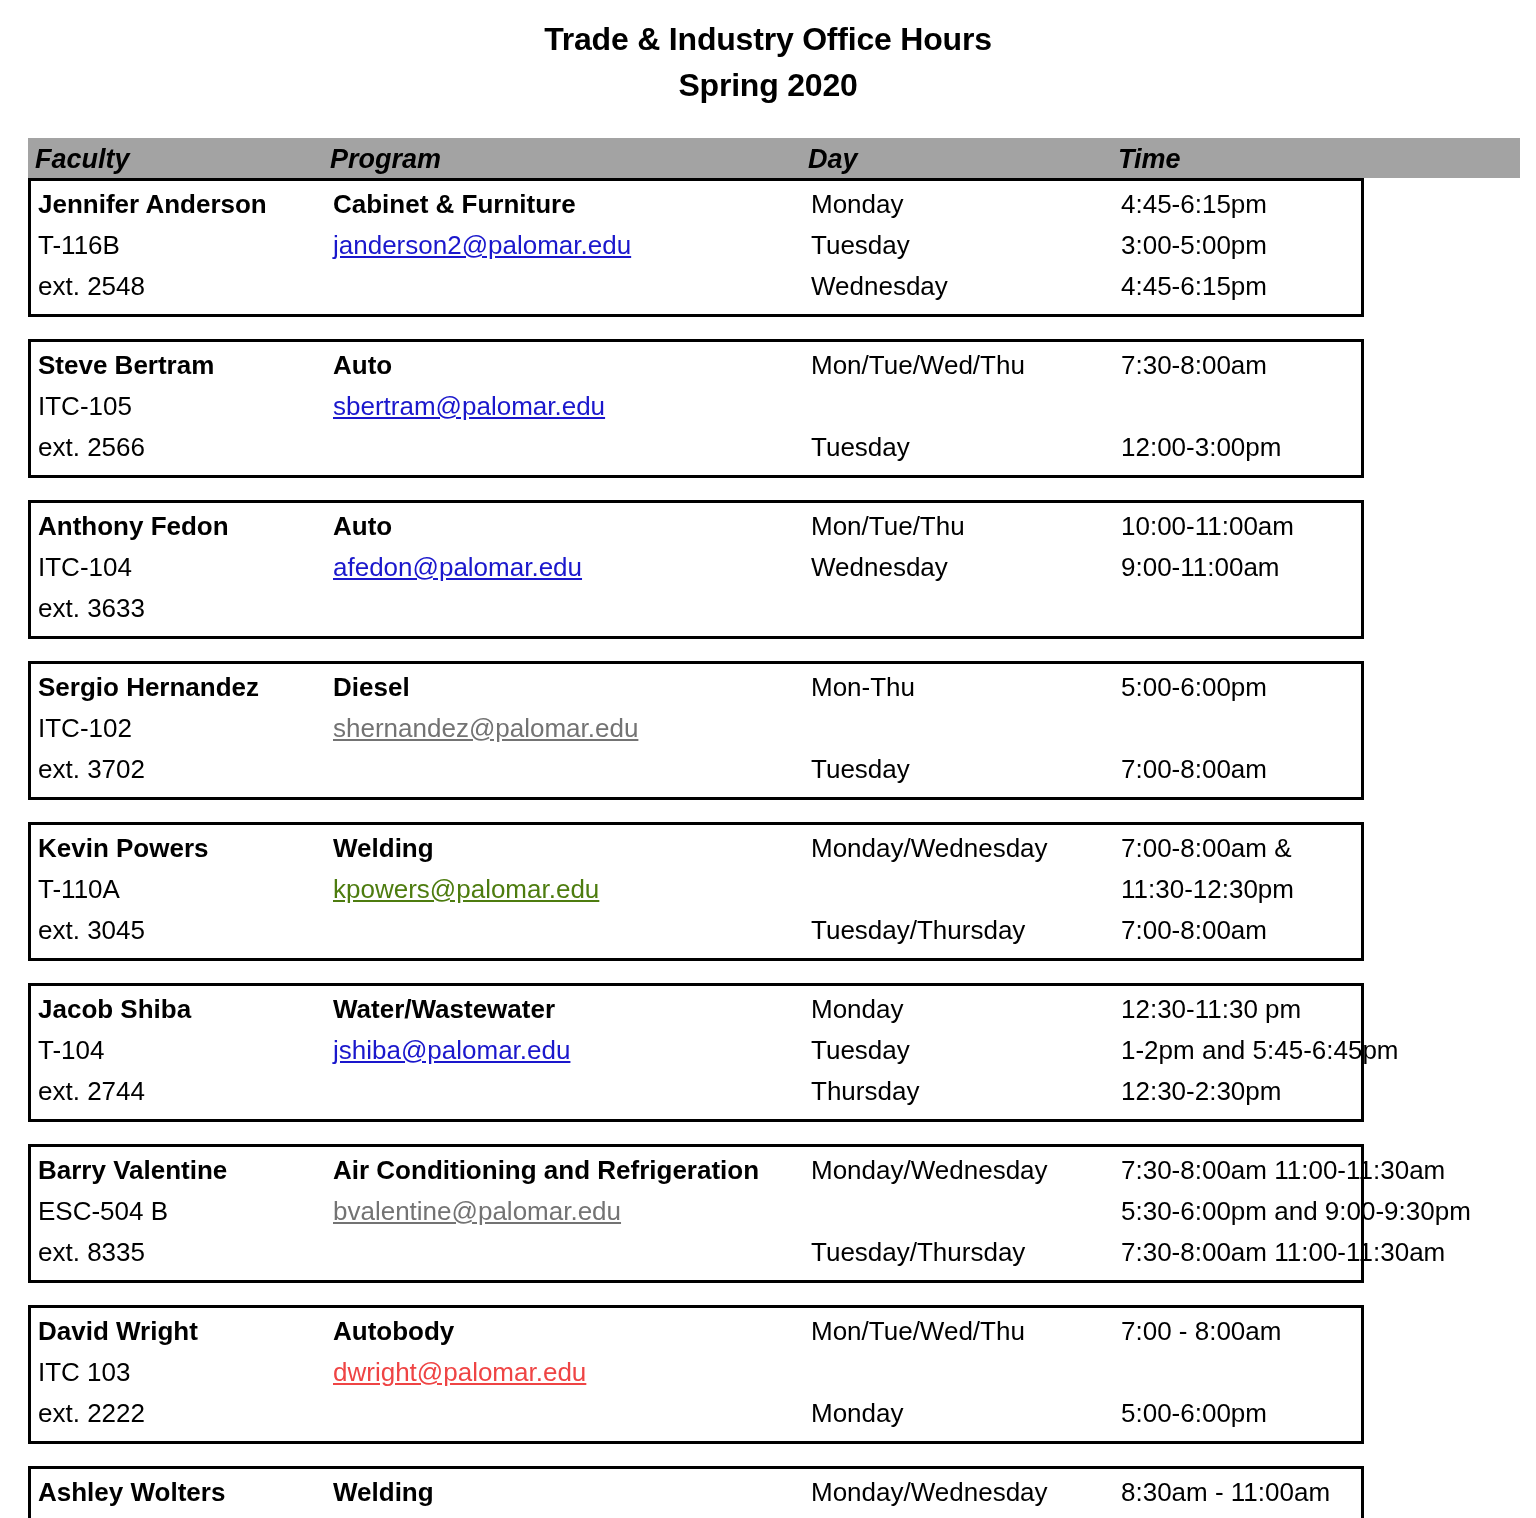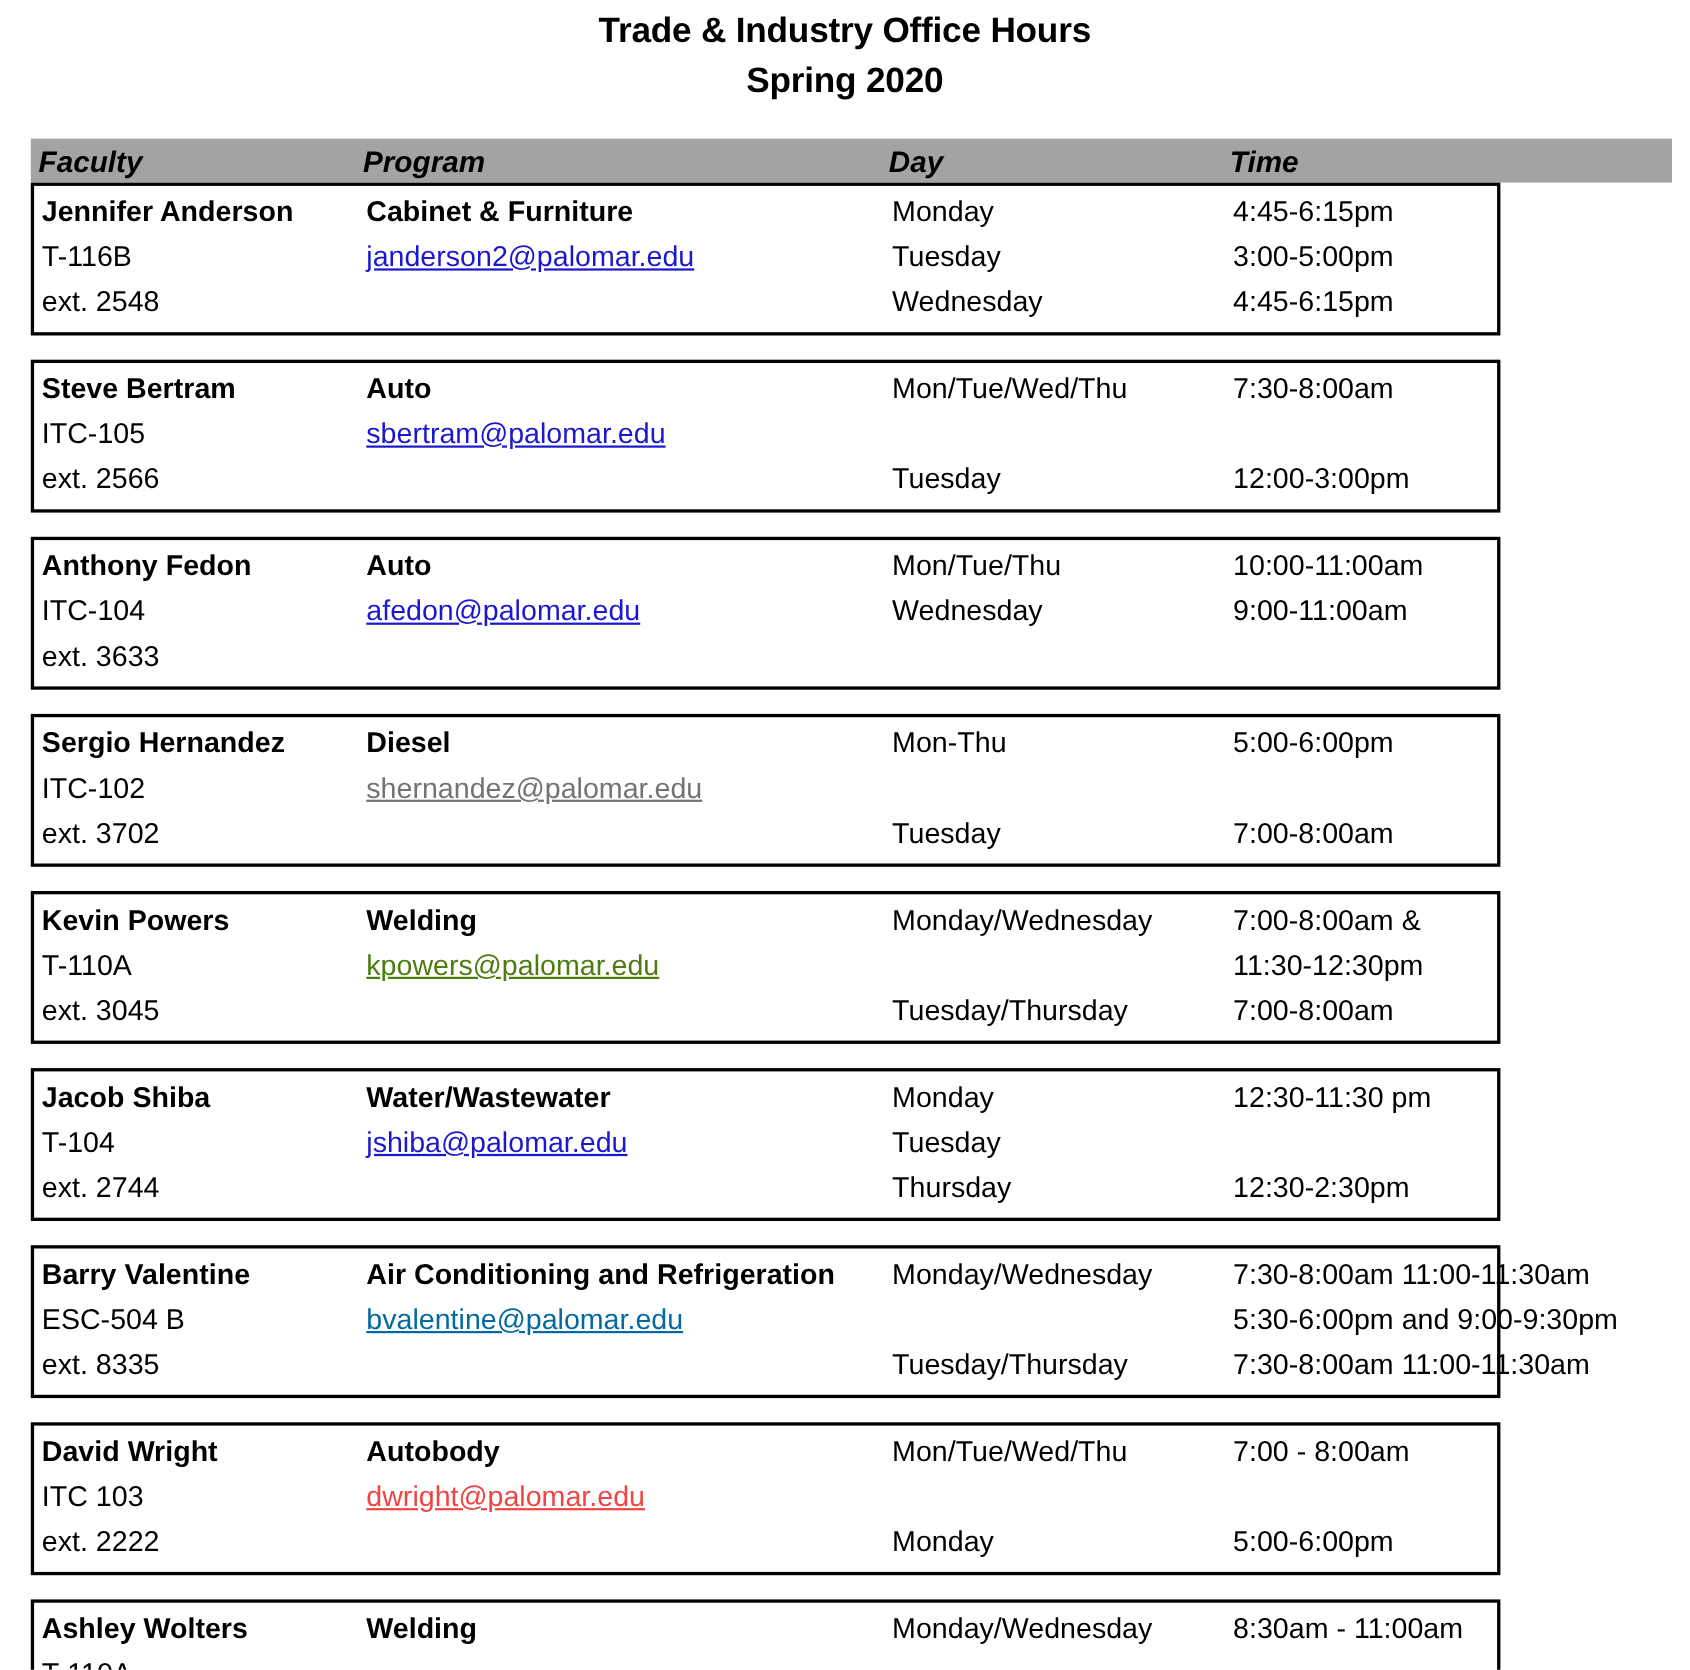--- a/index.html
+++ b/index.html
@@ -20,21 +20,21 @@
     height: 1518px;
     box-sizing: border-box;
   }
   .doc-title {
     text-align: center;
     font-weight: bold;
     font-size: 32px;
     line-height: 46px;
     letter-spacing: -0.2px;
     margin: 0;
-    padding-top: 4px;
+    padding-top: 16px;
   }
   .doc-title .line2 {
     display: block;
   }
   .table-wrap {
     margin-top: 30px;
     padding-left: 28px;
     padding-right: 16px;
   }
   
@@ -211,37 +211,38 @@
           <div class="brow">
             <div class="cell c-faculty bold">Jacob Shiba</div>
             <div class="cell c-program bold">Water/Wastewater</div>
             <div class="cell c-day">Monday</div>
             <div class="cell c-time">12:30-11:30 pm</div>
           </div>
           <div class="brow">
             <div class="cell c-faculty">T-104</div>
             <div class="cell c-program"><a class="email" href="#" style="color: rgb(26, 23, 204);">jshiba@palomar.edu</a></div>
             <div class="cell c-day">Tuesday</div>
+            <div class="cell c-time">1-2pm and 5:45-6:45pm</div>
           </div>
           <div class="brow">
             <div class="cell c-faculty">ext. 2744</div>
             <div class="cell c-day">Thursday</div>
             <div class="cell c-time">12:30-2:30pm</div>
           </div>
         </div>
         <div class="block">
           <div class="brow">
             <div class="cell c-faculty bold">Barry Valentine</div>
             <div class="cell c-program bold">Air Conditioning and Refrigeration</div>
             <div class="cell c-day">Monday/Wednesday</div>
             <div class="cell c-time">7:30-8:00am 11:00-11:30am</div>
           </div>
           <div class="brow">
             <div class="cell c-faculty">ESC-504 B</div>
-            <div class="cell c-program"><a class="email" href="#" style="color: #0369a1;">bvalentine@palomar.edu</a></div>
+            <div class="cell c-program"><a class="email" href="#" style="color: #737373;">bvalentine@palomar.edu</a></div>
             <div class="cell c-day"></div>
             <div class="cell c-time">5:30-6:00pm and 9:00-9:30pm</div>
           </div>
           <div class="brow">
             <div class="cell c-faculty">ext. 8335</div>
             <div class="cell c-day">Tuesday/Thursday</div>
             <div class="cell c-time">7:30-8:00am 11:00-11:30am</div>
           </div>
         </div>
         <div class="block">

